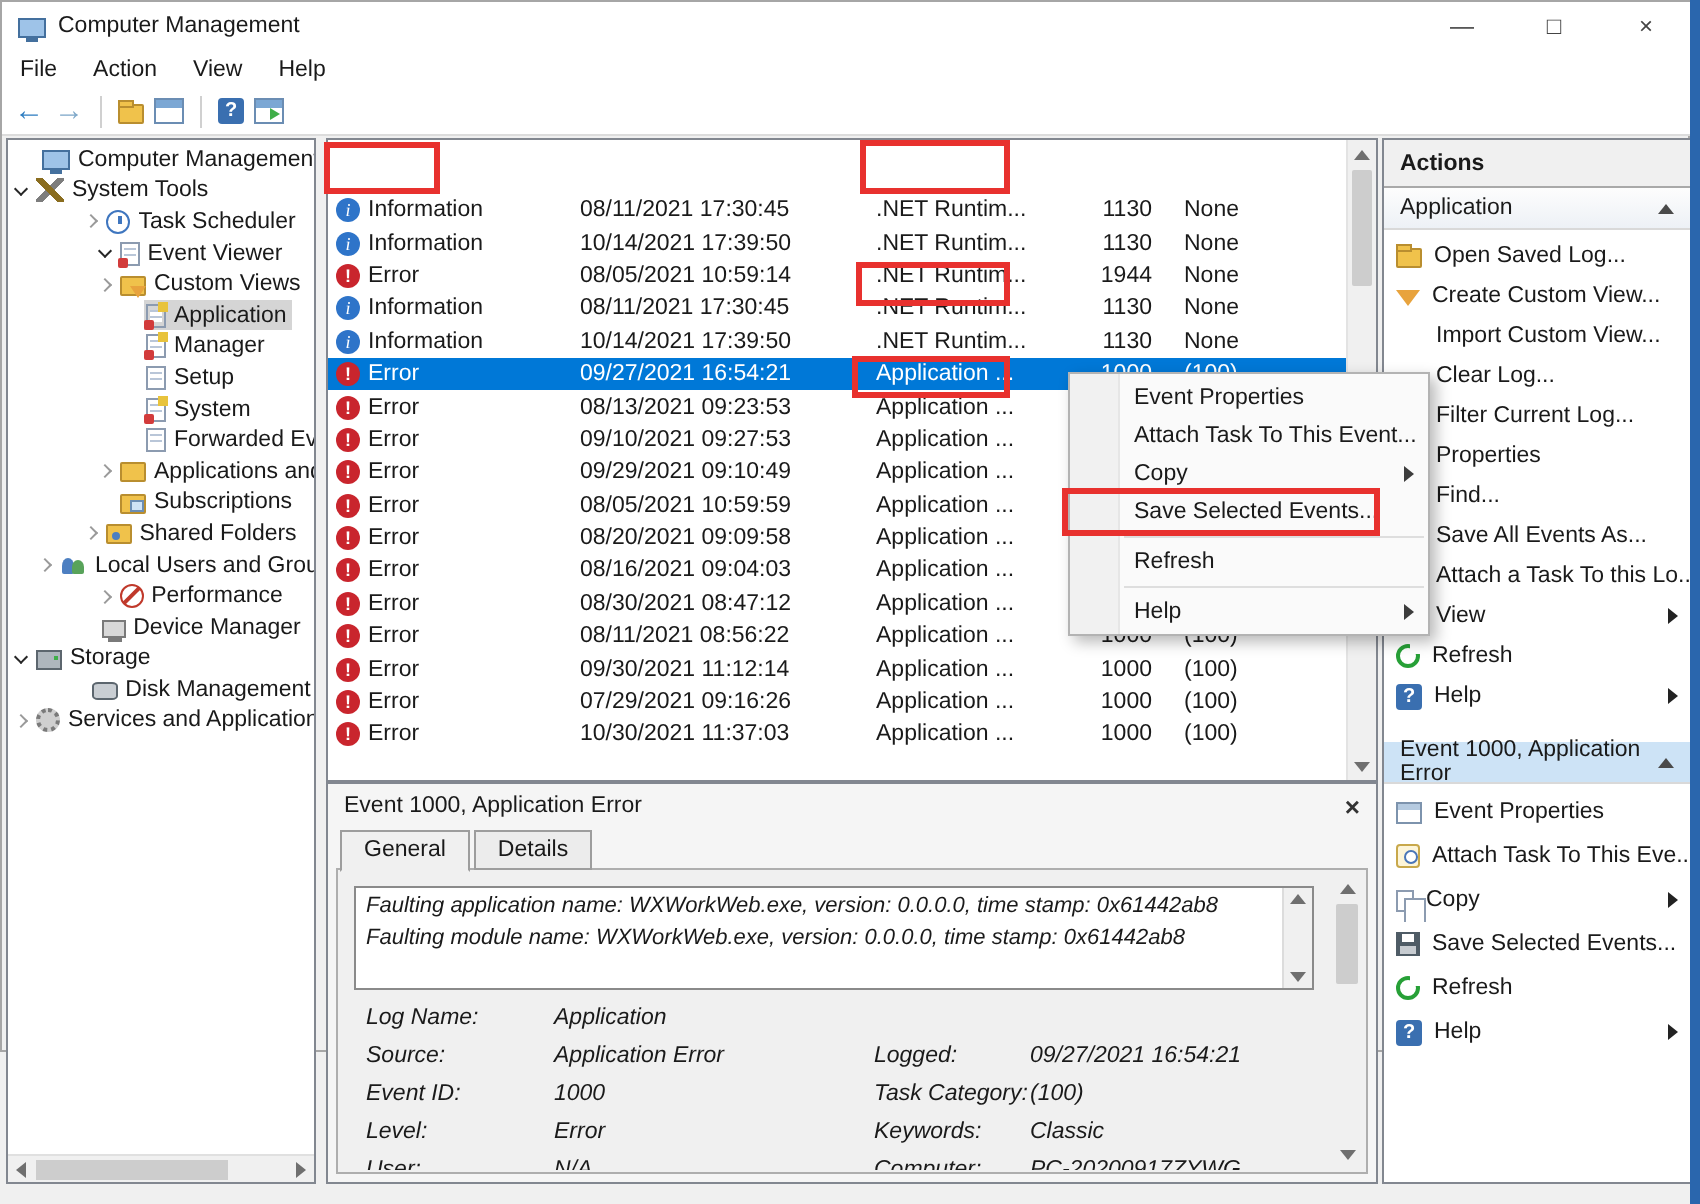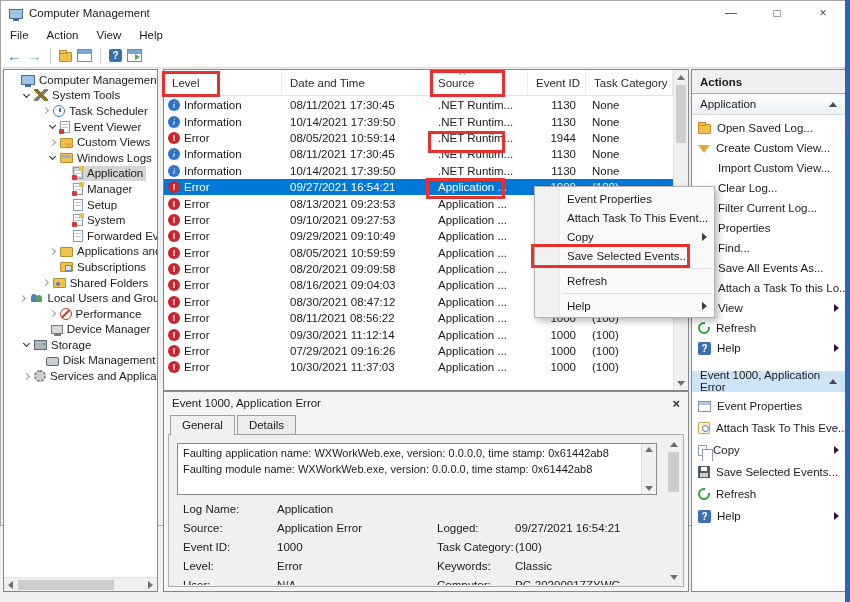--- a/index.html
+++ b/index.html
@@ -29,21 +29,21 @@
   
   .pane { position:absolute; background:#fff; border:1px solid #828790; }
   #tree-pane   { left:2px;   top:68px;  width:155px; height:523px; overflow:hidden; }
   #list-pane   { left:162px; top:68px;  width:526px; height:322px; }
   #preview-pane{ left:162px; top:390px; width:526px; height:201px; background:#f5f5f5; }
   #actions-pane{ left:690px; top:68px;  width:155px; height:523px; }
 
   
   .tree { position:absolute; left:0; top:2px; right:0; bottom:14px; overflow:hidden; }
   .trow { height:15.6px; display:flex; align-items:center; white-space:nowrap; }
-  .d0 { padding-left:3px; } .d1 { padding-left:16px; } .d2 { padding-left:29px;justify-content:center; } .d3 { padding-left:42px; } .d4 { padding-left:55px; }
+  .d0 { padding-left:3px; } .d1 { } .d2 { padding-left:29px;justify-content:center; } .d3 { padding-left:42px; } .d4 { padding-left:55px; }
   .tw { width:13px; display:inline-flex; justify-content:center; flex:none; }
   .chev { display:none; width:5px; height:5px; border-right:1.4px solid #262626; border-bottom:1.4px solid #262626; }
   .chev-open { display:inline-block; transform:rotate(45deg); margin-top:-2px; }
   .chev-closed { display:inline-block; transform:rotate(-45deg); border-color:#9a9a9a; }
   .node { display:inline-flex; align-items:center; gap:4px; padding:0 3px 0 1px; height:15px; }
   .node.sel { background:#d5d5d5; }
   .tlbl { white-space:nowrap; }
 
   
   .ti { width:14px; height:12px; flex:none; position:relative; display:inline-block; }
@@ -107,21 +107,21 @@
   .mi.sep { height:6px; } .mi.sep::after { content:""; position:absolute; left:27px; right:2px; top:3px; height:1px; background:#dedede; }
   .m-arrow { display:none; margin-left:auto; margin-right:7px; }
   .m-arrow.show { display:block; width:0; height:0; border-top:4px solid transparent; border-bottom:4px solid transparent; border-left:5px solid #3c3c3c; }
 
   
   .pv-header { position:absolute; left:0; right:0; top:0; height:22px; display:flex; align-items:center; justify-content:space-between; padding:0 8px; background:#f5f5f5; }
   .pv-close { font-size:13px; font-weight:bold; color:#333; }
   .tabbar { position:absolute; left:6px; top:23px; height:20px; display:flex; z-index:2;align-items:center; }
   .tab { height:20px; padding:3px 11px 0 11px; border:1px solid #9d9d9d; background:#ececec; margin-right:2px; }
   .tab.active { background:#f0f0f0; border-bottom:1px solid #f0f0f0; height:21px; position:relative; top:0; font-size:11.5px; }
-  .tab-body { position:absolute; left:4px; right:4px; top:42px; bottom:4px; border:1px solid #aeaeae; background:#f0f0f0; overflow:hidden; }
+  .tab-body { position:absolute; left:4px; right:4px; top:42px; bottom:4px; border:1px solid #aeaeae; background:#f0f0f0; overflow:hidden;font-style:italic; }
   .desc { position:absolute; left:8px; top:8px; width:480px; height:52px; background:#fff; border:1px solid #8a8a8a; padding:2px 20px 0 5px; overflow:hidden; font-size:11px; line-height:15.5px; }
   .desc-sb { position:absolute; right:0; top:0; bottom:0; width:15px; background:#f0f0f0; border-left:1px solid #dcdcdc; display:flex; flex-direction:column; justify-content:space-between; align-items:center; padding:3px 0; }
   .pv-sb { position:absolute; right:2px; top:2px; bottom:2px; width:15px; background:#f0f0f0; }
   .fgrid { position:absolute; left:14px; top:64px; right:26px; bottom:1px; overflow:hidden; }
   .frow { height:19px; display:flex; align-items:center; }
   .fl1 { width:94px; } .fv1 { width:160px; } .fl2 { width:78px; } .fv2 { flex:1; }
 
   
   .ac-title { height:24px; font-weight:bold; padding:6px 0 0 8px; background:#f0f0f0; border-bottom:1px solid #a9a9a9; }
   .ac-sec-hdr { height:21px; display:flex; align-items:center; justify-content:space-between; padding:0 8px; background:linear-gradient(#fdfdfd,#edf1f6); border-bottom:1px solid #d9d9d9; }
@@ -240,29 +240,20 @@
         <div class="trow d3">
           <span class="tw">
             <span class="chev chev-closed"></span>
           </span>
           <span class="node">
             <span class="ti icon-customviews"></span>
             <span class="tlbl">Custom Views</span>
           </span>
         </div>
 
-        <div class="trow d3">
-          <span class="tw">
-            <span class="chev chev-open"></span>
-          </span>
-          <span class="node">
-            <span class="ti icon-winlogs"></span>
-            <span class="tlbl">Windows Logs</span>
-          </span>
-        </div>
 
         <div class="trow d4">
           <span class="tw"></span>
           <span class="node sel">
             <span class="ti icon-log-app"></span>
             <span class="tlbl">Application</span>
           </span>
         </div>
 
         <div class="trow d4">
@@ -382,27 +373,20 @@
         </div>
       </div>
     <div class="t-hs">
       <span class="tri-left hs-left"></span>
       <span class="hs-thumb"></span>
       <span class="tri-right hs-right"></span>
     </div>
   </div>
 
   <div class="pane" id="list-pane">
-    <div class="hdr">
-      <span class="hcell h-level">Level</span>
-      <span class="hcell h-date">Date and Time</span>
-      <span class="hcell h-src"><span class="sort"></span><span>Source</span></span>
-      <span class="hcell h-id">Event ID</span>
-      <span class="hcell h-cat">Task Category</span>
-    </div>
     <div class="rows">
 
         <div class="row">
           <span class="cl">
             <span class="lvl icon-info"></span>
             <span>Information</span>
           </span>
           <span class="cd">08/11/2021 17:30:45</span>
           <span class="cs">.NET Runtim...</span>
           <span class="ci">1130</span>

